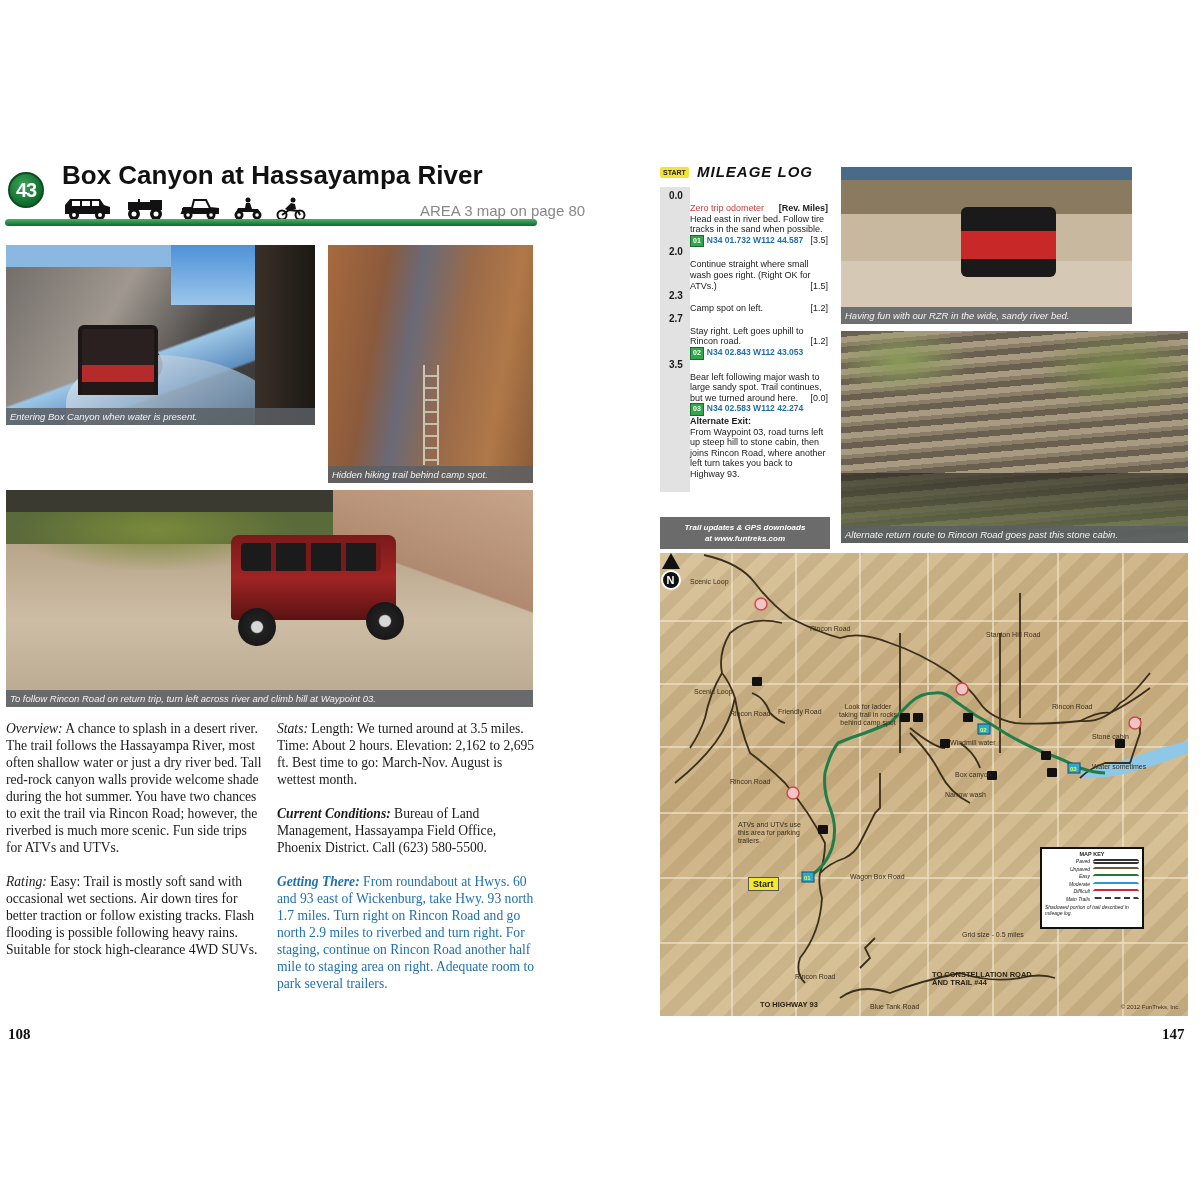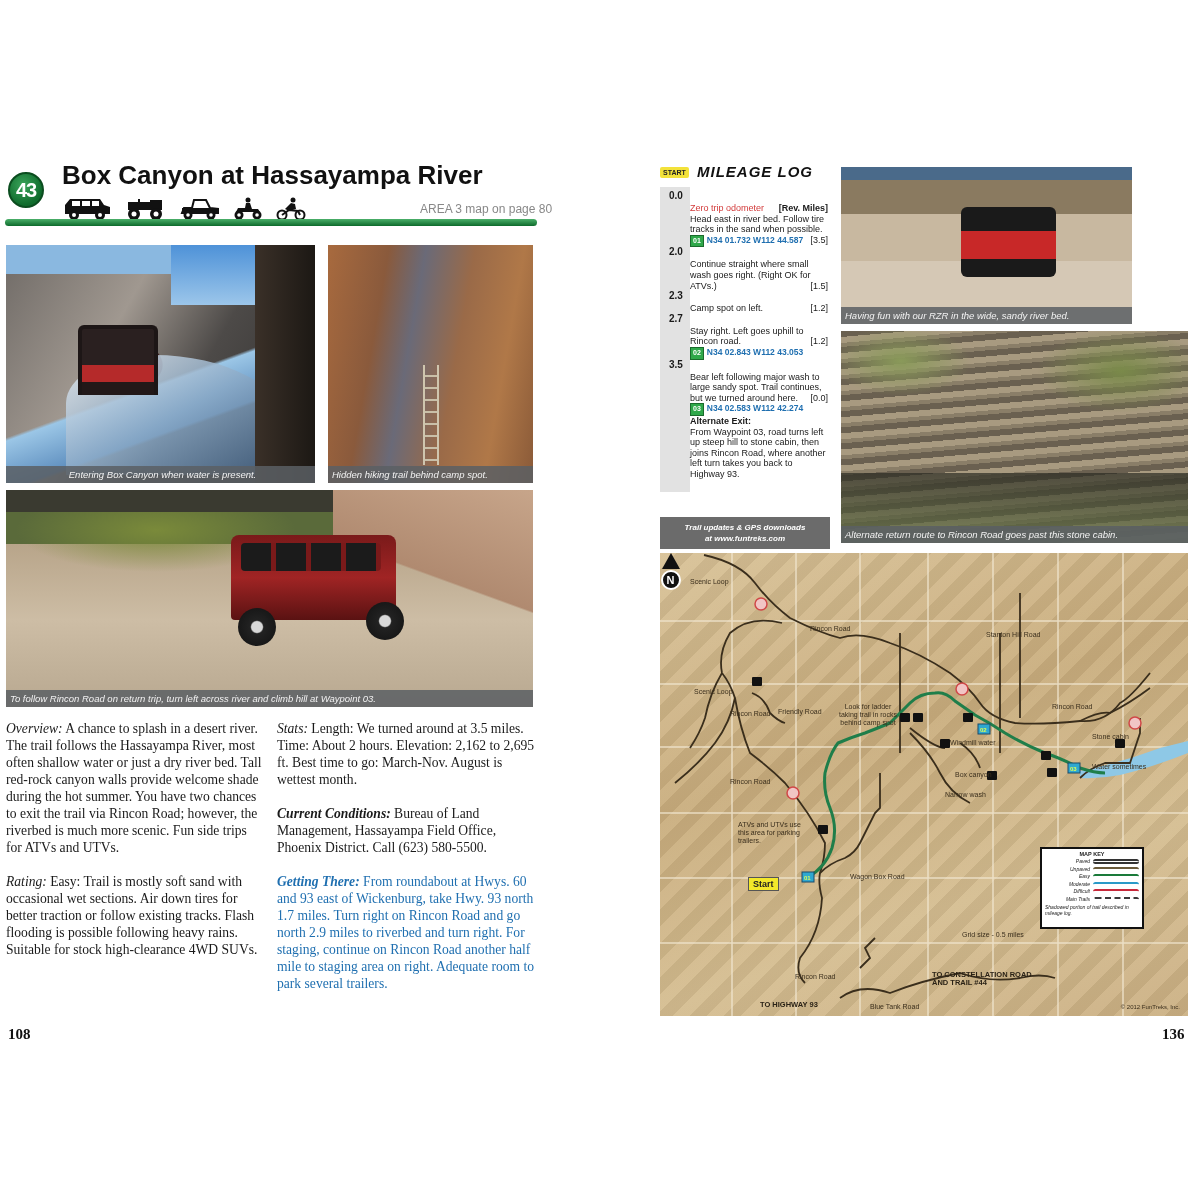--- a/index.html
+++ b/index.html
@@ -10,36 +10,36 @@
 
   
   .trail-badge { left: 8px; top: 172px; width: 36px; height: 36px; border-radius: 50%;
     background: radial-gradient(circle at 40% 35%, #3aa35a, #0f6b2c 70%); border: 2px solid #0b4d1f;
     color: #fff; font-family: "Liberation Sans", sans-serif; font-weight: bold; font-size: 20px;
     display: flex; align-items: center; justify-content: center; letter-spacing: -1px; }
   .trail-title { left: 62px; top: 160px; font-family: "Liberation Sans", sans-serif; font-weight: bold;
     font-size: 26px; color: #111; white-space: nowrap; }
   .vehicle-row { left: 62px; top: 195px; height: 26px; display: flex; gap: 12px; align-items: flex-end; }
   .vehicle { height: 24px; }
-  .area-ref { left: 420px; top: 202px; font-family: "Liberation Sans", sans-serif; font-size: 12px; color: #888; }
+  .area-ref { left: 420px; top: 202px; font-family: "Liberation Sans", sans-serif; font-size: 15px; color: #888; }
   .title-rule { left: 5px; top: 219px; width: 532px; height: 7px; border-radius: 4px;
     background: linear-gradient(#4bb06a, #0d6a2b); }
 
   
   .photo { overflow: hidden; }
   .caption { position: absolute; left: 0; right: 0; bottom: 0; height: 17px; background: rgba(90,95,100,0.85);
     color: #f2f2f2; font-family: "Liberation Sans", sans-serif; font-style: italic; font-size: 9.5px;
     line-height: 17px; padding-left: 4px; white-space: nowrap; overflow: hidden; }
 
-  .p1 { left: 6px; top: 245px; width: 309px; height: 238px;
+  .p1 { left: 6px; top: 245px; width: 309px; height: 180px;
     background:
       radial-gradient(ellipse 60px 40px at 120px 120px, #7a2a2a 0%, #3a1a1a 60%, transparent 62%),
       linear-gradient(160deg, transparent 55%, #9bc6e6 56%, #5f8fbf 70%, transparent 71%),
       linear-gradient(180deg, #8ab8e0 0 12%, transparent 12%),
-      linear-gradient(120deg, #6f6a66 0%, #a09890 35%, #4d4a48 60%, #2b2a2a 100%); text-align: center; }
+      linear-gradient(120deg, #6f6a66 0%, #a09890 35%, #4d4a48 60%, #2b2a2a 100%); }
   .p1 .water { position:absolute; left:60px; top:110px; width:220px; height:120px;
     background: linear-gradient(150deg, #e8eef3, #8aa9c6 50%, #3e5d80); border-radius: 40% 60% 0 0; opacity: .85; }
   .p1 .sky { position:absolute; left:165px; top:0; width:110px; height:60px; background: linear-gradient(#4e92d8,#9cc6ea); }
   .p1 .cliff { position:absolute; right:0; top:0; width:60px; height:238px; background: linear-gradient(90deg,#3a3028,#1c1814); }
   .p1 .utv { position:absolute; left:72px; top:80px; width:80px; height:70px; border:4px solid #1d1616; border-bottom:none;
     background: linear-gradient(#2a2020 0 55%, #b52a2a 55% 80%, #221818 80%); border-radius: 6px 6px 0 0; }
 
   .p2 { left: 328px; top: 245px; width: 205px; height: 238px;
     background: linear-gradient(100deg, #a86a3e 0%, #8a5a3c 25%, #6a6a78 40%, #9a6a48 60%, #b07848 80%, #8a5a38 100%); }
   .p2 .ladder { position:absolute; left:95px; top:120px; width:16px; height:100px;
@@ -409,13 +409,13 @@
         <div class="sw" style="border-top:2px solid #c8283a;"></div>
       </div>
     <div class="row">
         <span>Main Trails</span>
         <div class="sw" style="border-top:2px dashed #3a3a3a;"></div>
       </div>
     <div class="note">Shadowed portion of trail described in mileage log.</div>
   </div>
 </div>
 
-<div class="abs page-num pn-right">136</div>
+<div class="abs page-num pn-right">147</div>
 
 </body></html>

